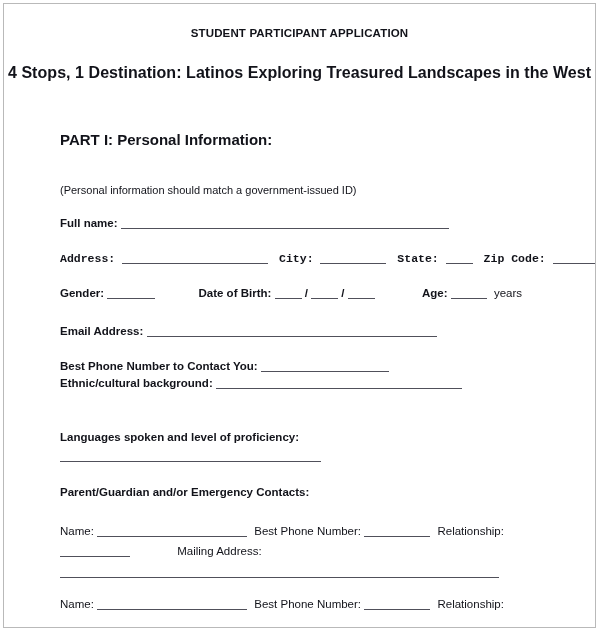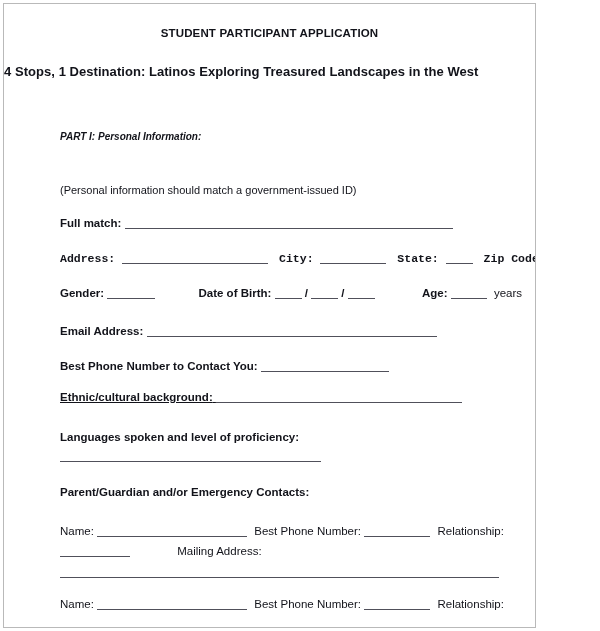--- a/index.html
+++ b/index.html
@@ -11,21 +11,21 @@
     width: 600px;
     height: 631px;
     font-family: "Liberation Sans", sans-serif;
     color: #12131a;
     overflow: hidden;
   }
   #page {
     position: absolute;
     left: 3px;
     top: 3px;
-    width: 533px;
+    width: 593px;
     height: 625px;
     background: #ffffff;
     border: 1px solid #b9b9b9;
     box-sizing: border-box;
     overflow: hidden;
   }
   .doc {
     position: relative;
     width: 100%;
     height: 100%;
@@ -39,31 +39,31 @@
     text-align: center;
     font-size: 11.5px;
     font-weight: bold;
     letter-spacing: 0.15px;
   }
   .subtitle {
     position: absolute;
     left: 0;
     top: 60px;
     width: 100%;
-    font-size: 13px;
+    text-align: center;
+    font-size: 16px;
     font-weight: bold;
     letter-spacing: 0.05px;
   }
   .part-heading {
     position: absolute;
     left: 56px;
     top: 127px;
-    font-size: 10px;
+    font-size: 15px;
     font-weight: bold;
-    font-style: italic;
   }
   .note {
     position: absolute;
     left: 56px;
     top: 180px;
     font-size: 11px;
     font-weight: normal;
   }
   
   .row {
@@ -104,21 +104,21 @@
 
     <div class="title">STUDENT PARTICIPANT APPLICATION</div>
 
     <div class="subtitle">4 Stops, 1 Destination: Latinos Exploring Treasured Landscapes in the West</div>
 
     <div class="part-heading">PART I: Personal Information:</div>
 
     <div class="note">(Personal information should match a government-issued ID)</div>
 
     <div class="row b" style="top:213px;">
-      <span class="lbl">Full match:</span>
+      <span class="lbl">Full name:</span>
       <span class="blank" style="width:328px;"></span>
     </div>
 
     <div class="row b" style="top:248px;font-family:Liberation Mono, monospace;">
       <span class="lbl">Address:</span>
       <span class="blank" style="width:146px;"></span>
       <span class="lbl" style="margin-left:4px;">City:</span>
       <span class="blank" style="width:66px;"></span>
       <span class="lbl" style="margin-left:4px;">State:</span>
       <span class="blank" style="width:27px;"></span>
@@ -143,21 +143,21 @@
     <div class="row b" style="top:356px;">
       <span class="lbl">Best Phone Number to Contact You:</span>
       <span class="blank" style="width:128px;"></span>
     </div>
 
     <div class="row b" style="top:321px;">
       <span class="lbl">Email Address:</span>
       <span class="blank" style="width:290px;"></span>
     </div>
 
-    <div class="row b" style="top:387px;text-decoration:underline;">
+    <div class="row b" style="top:373px;">
       <span class="lbl">Ethnic/cultural background:</span>
       <span class="blank" style="width:246px;"></span>
     </div>
 
     <div class="row b" style="top:427px;">
       <span class="lbl">Languages spoken and level of proficiency:</span>
     </div>
     <div class="rule" style="left:56px; top:457px; width:261px;"></div>
 
     <div class="row b" style="top:482px;text-align:right;">

